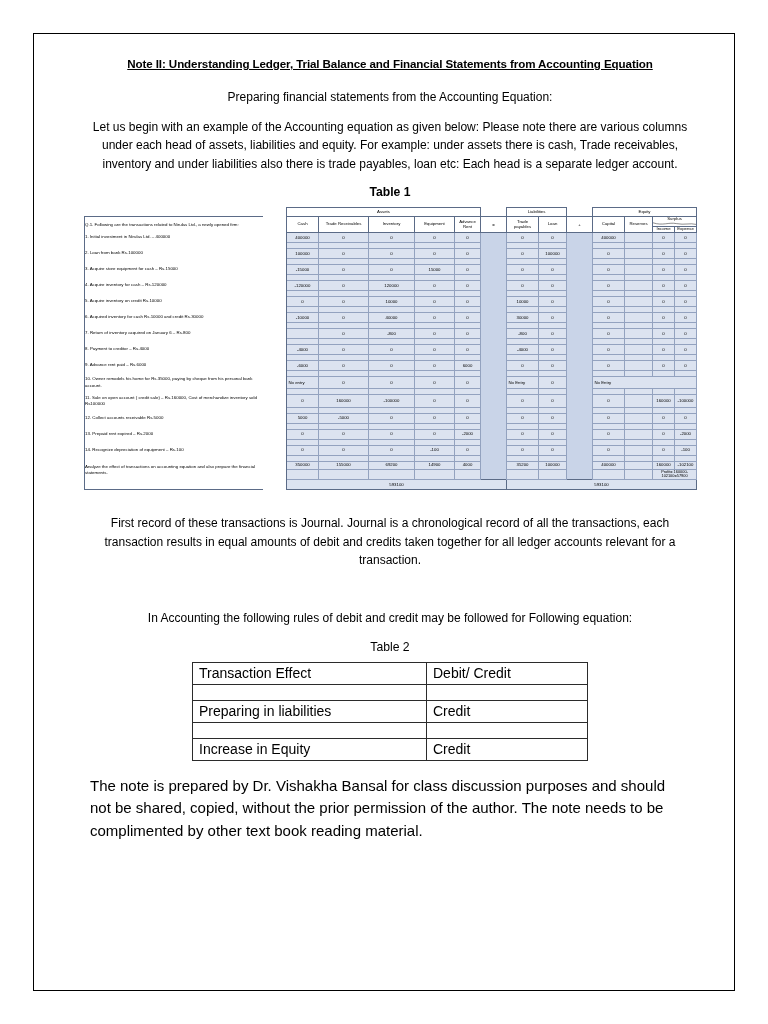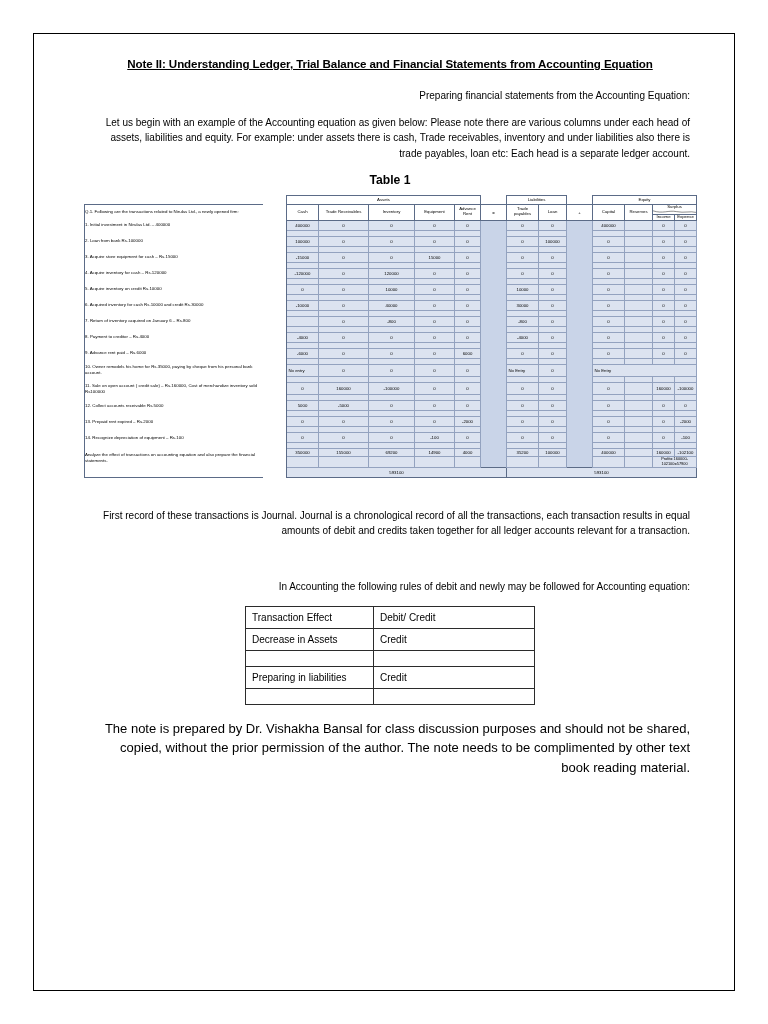--- a/index.html
+++ b/index.html
@@ -35,36 +35,36 @@
   .doc-title {
     font-size: 11.6px;
     font-weight: bold;
     text-decoration: underline;
     text-align: center;
     line-height: 1.35;
     margin: 0 0 16px 0;
     letter-spacing: -0.1px;
   }
   .para {
-    font-size: 10px;
+    font-size: 12px;
     line-height: 1.53;
     margin: 0 0 12px 0;
-    text-align: right;
+    text-align: center;
   }
   .table-caption {
     font-size: 12.2px;
     font-weight: bold;
     text-align: center;
     margin: 12px 0 8px 0;
   }
   .table-caption.plain { font-weight: normal; }
   .footer-note {
-    font-size: 13px;
+    font-size: 15px;
     line-height: 1.5;
-    text-align: right;
+    text-align: left;
     margin: 14px 0 8px 0;
   }
   .spacer-lg { height: 28px; }
 
   
   .ledger-wrap {
     margin-top: 4px;
     width: 602px;
     margin-left: -6px;
   }
@@ -183,22 +183,22 @@
 
   
   .t2-wrap {
     display: flex;
     justify-content: center;
     margin-top: 4px;
   }
   table.t2 {
     border-collapse: collapse;
     table-layout: fixed;
-    width: 290px;
-    font-size: 10px;
+    width: 396px;
+    font-size: 14px;
   }
   table.t2 td {
     border: 1.2px solid #2b2b2b;
     padding: 2px 6px;
     height: 17px;
     vertical-align: middle;
   }
   table.t2 td.c2 { width: 148px; margin-left: 24px; }
   table.t2 tr.gap td { height: 11px; }
 </style>
@@ -777,51 +777,52 @@
             <tr>
               <td class="lbl lbl-last"></td>
               <td class="gutter-plain"></td>
               <td class="grand" colspan="6">593100</td>
               <td class="grand" colspan="7">593100</td>
             </tr>
           </tbody>
       </table>
     </div>
 
-    <p class="para" style="margin-top:30px">First record of these transactions is Journal. Journal is a chronological record of all the transactions, each transaction results in equal amounts of debit and credits taken together for all ledger accounts relevant for a transaction.</p>
+    <p class="para" style="margin-top:24px">First record of these transactions is Journal. Journal is a chronological record of all the transactions, each transaction results in equal amounts of debit and credits taken together for all ledger accounts relevant for a transaction.</p>
 
 
     <div class="spacer-lg"></div>
 
-    <p class="para">In Accounting the following rules of debit and newly may be followed for Accounting equation:</p>
-
+    <p class="para">In Accounting the following rules of debit and credit may be followed for Following equation:</p>
+
+    <div class="table-caption plain">Table 2</div>
 
     <div class="t2-wrap">
       <table class="t2">
         <tbody id="t2-body">
             <tr>
               <td>Transaction Effect</td>
               <td class="c2">Debit/ Credit</td>
             </tr>
-            <tr>
-              <td>Decrease in Assets</td>
-              <td class="c2">Credit</td>
-            </tr>
             <tr class="gap">
               <td></td>
               <td class="c2"></td>
             </tr>
             <tr>
               <td>Preparing in liabilities</td>
               <td class="c2">Credit</td>
             </tr>
             <tr class="gap">
               <td></td>
               <td class="c2"></td>
             </tr>
+            <tr>
+              <td>Increase in Equity</td>
+              <td class="c2">Credit</td>
+            </tr>
           </tbody>
       </table>
     </div>
 
     <p class="footer-note">The note is prepared by Dr. Vishakha Bansal for class discussion purposes and should not be shared, copied, without the prior permission of the author. The note needs to be complimented by other text book reading material.</p>
 
   </div>
 </div>
 
 </body></html>

